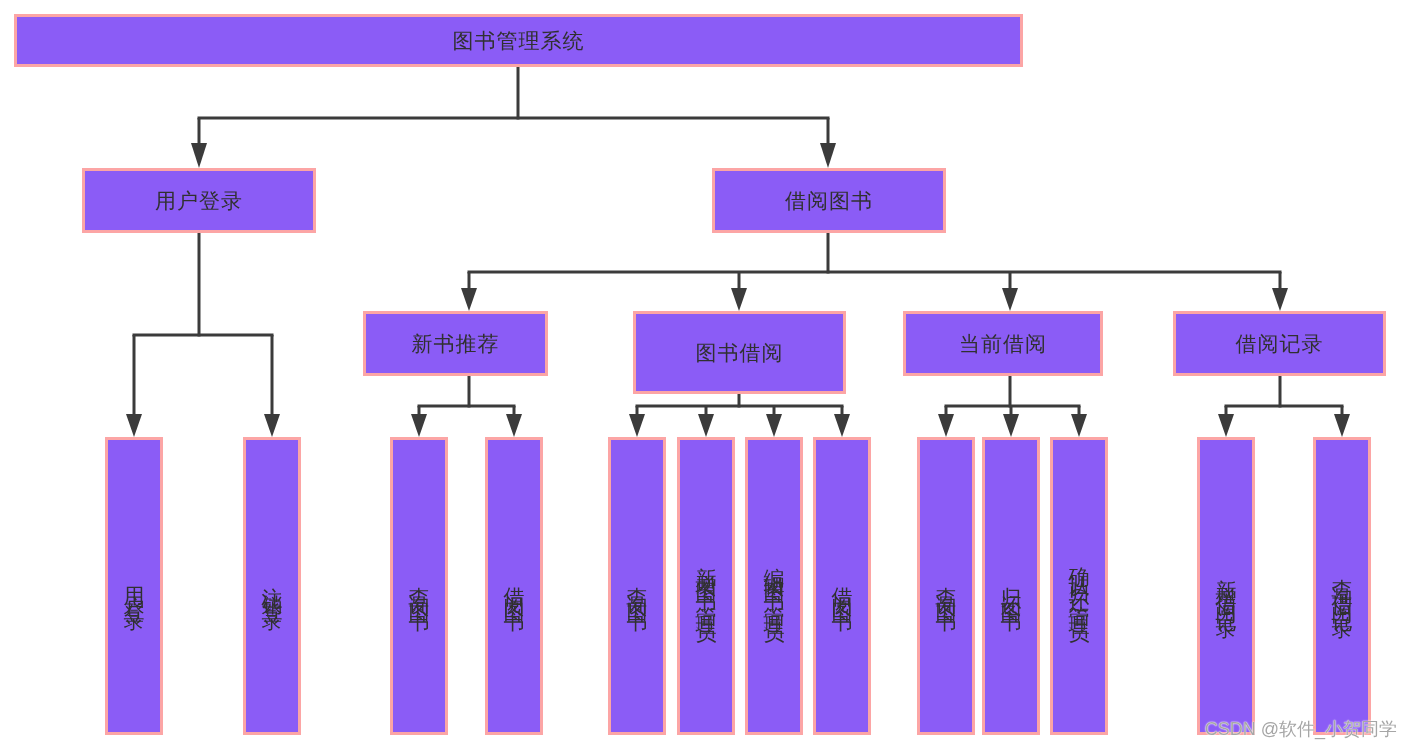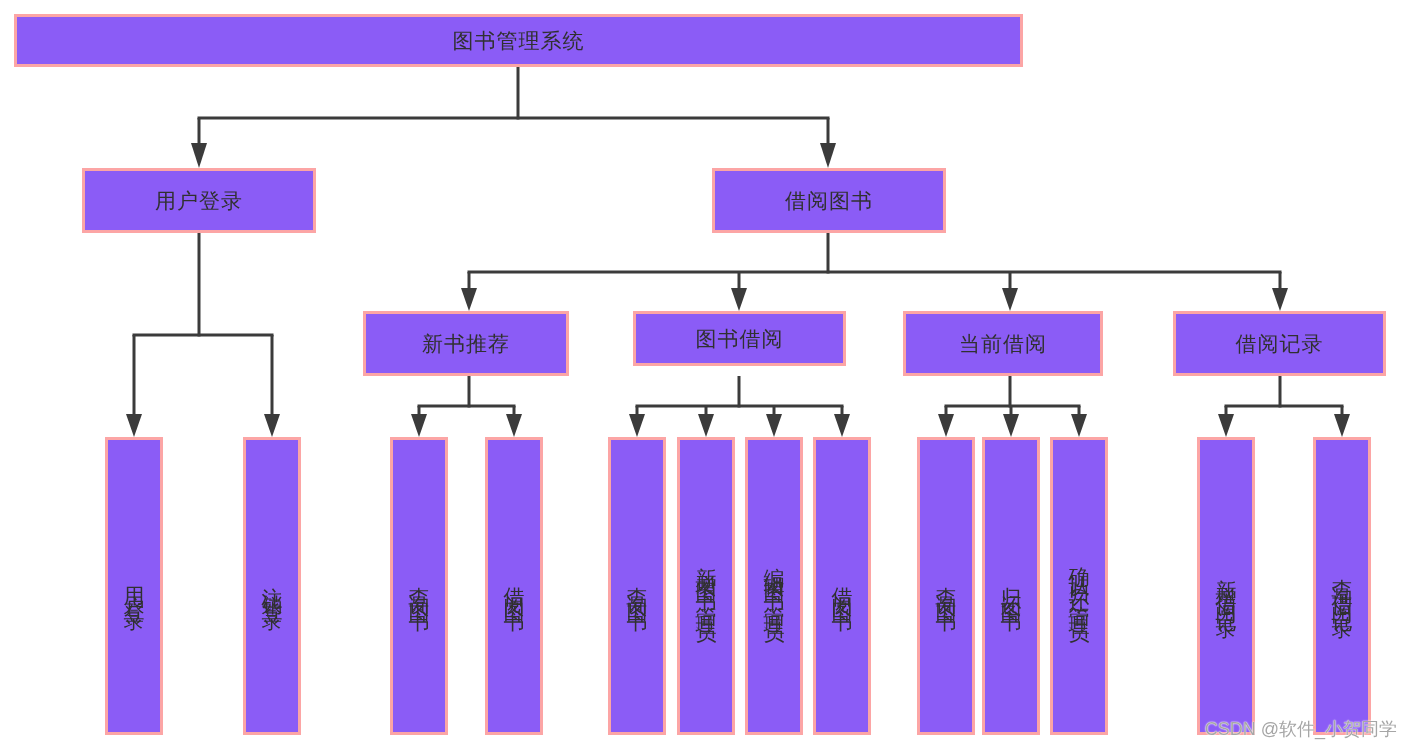--- a/index.html
+++ b/index.html
@@ -144,24 +144,24 @@
     <span>图书管理系统</span>
   </div>
 
   <div class="node hbox" style="left:82px;top:168px;width:234px;height:65px">
     <span>用户登录</span>
   </div>
   <div class="node hbox" style="left:712px;top:168px;width:234px;height:65px">
     <span>借阅图书</span>
   </div>
 
-  <div class="node hbox" style="left:363px;top:311px;width:206px;height:65px">
+  <div class="node hbox" style="left:363px;top:311px;width:185px;height:65px">
     <span>新书推荐</span>
   </div>
-  <div class="node hbox" style="left:633px;top:311px;width:213px;height:55px">
+  <div class="node hbox" style="left:633px;top:311px;width:213px;height:83px">
     <span>图书借阅</span>
   </div>
   <div class="node hbox" style="left:903px;top:311px;width:200px;height:65px">
     <span>当前借阅</span>
   </div>
   <div class="node hbox" style="left:1173px;top:311px;width:213px;height:65px">
     <span>借阅记录</span>
   </div>
 
   <div class="node leaf" style="left:105px">

